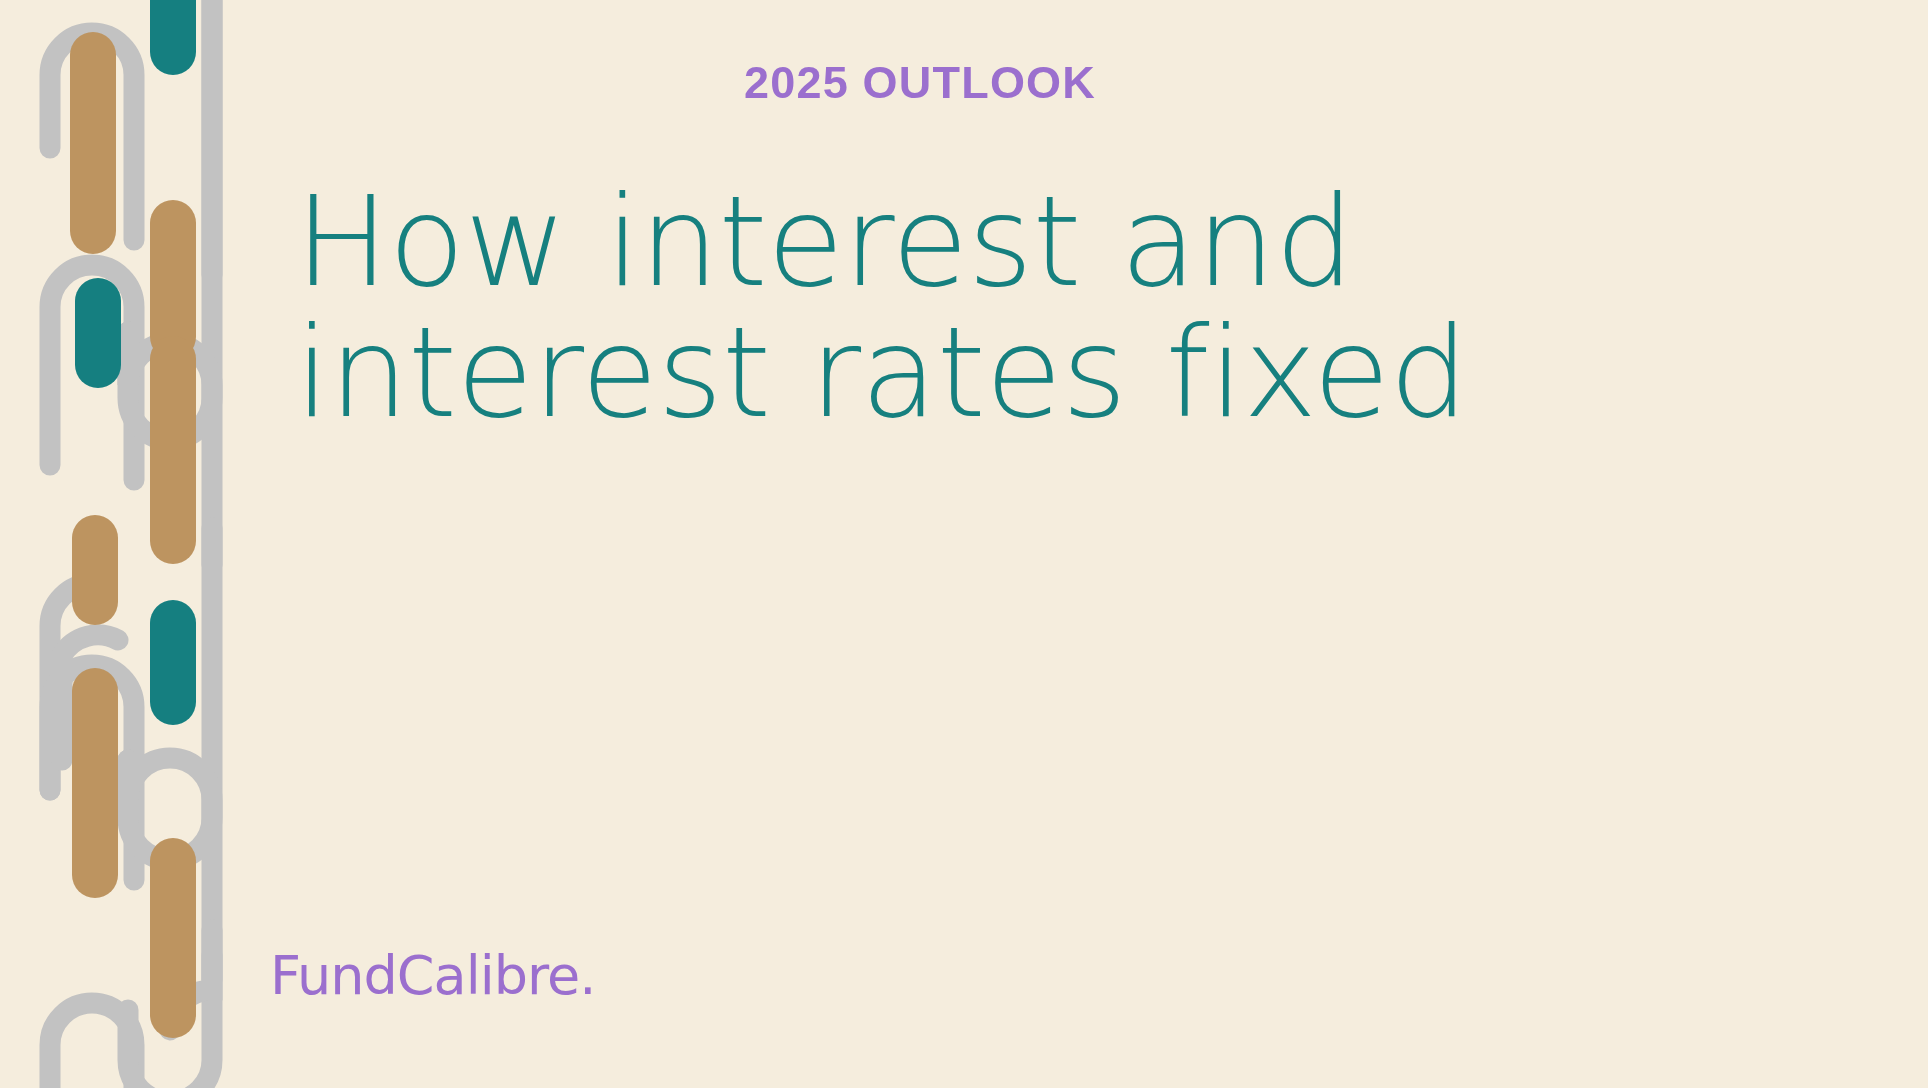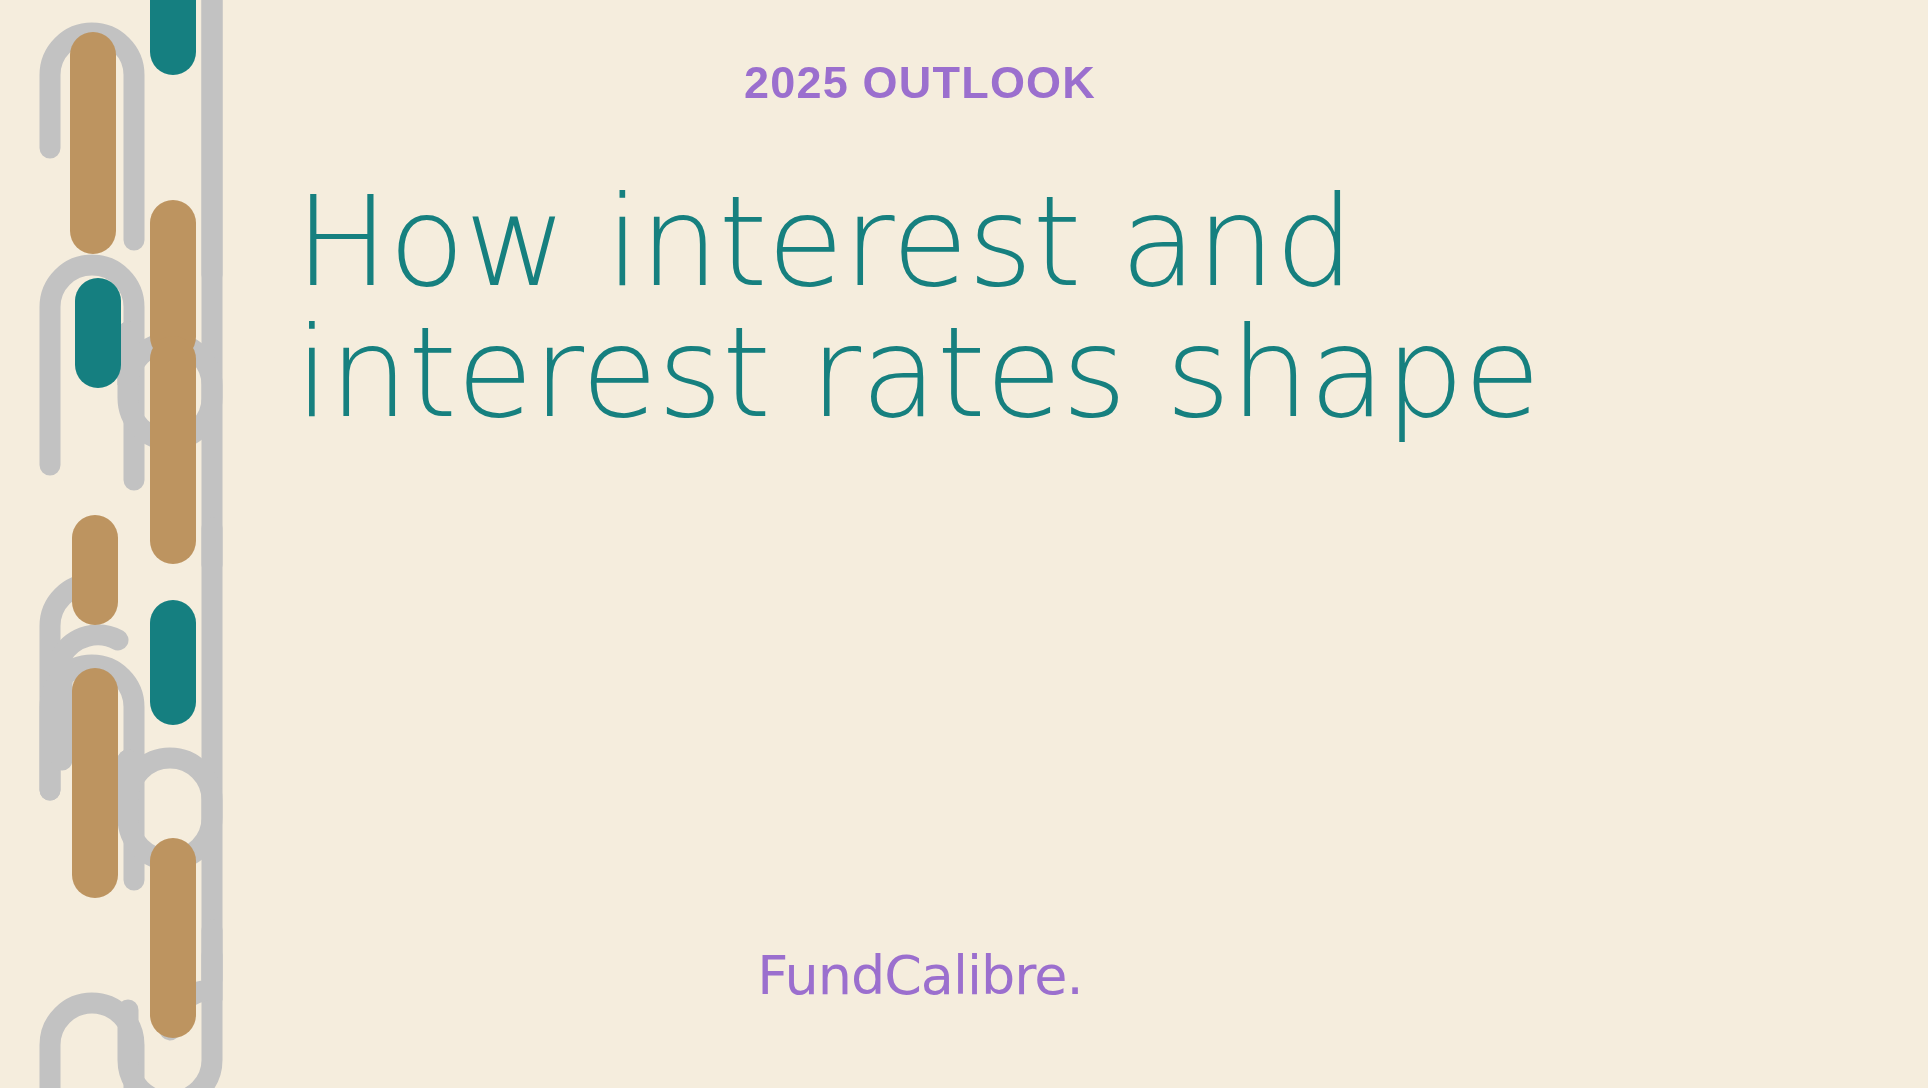--- a/index.html
+++ b/index.html
@@ -74,21 +74,20 @@
   }
   #headline .hl-line {
     display: block;
   }
 
   #logo {
     position: absolute;
     top: 944px;
     left: 0;
     width: 1300px;
-    text-align: center;
     color: #9B6FCE;
     font-family: "DejaVu Sans", sans-serif;
     font-weight: 500;
     font-size: 54px;
     letter-spacing: -1px;
   }
 </style>
 </head>
 <body>
 
@@ -146,19 +145,19 @@
       </g>
     </svg>
   </div>
 
   <div id="content">
 
     <div id="eyebrow">2025 OUTLOOK</div>
 
     <div id="headline">
       <span class="hl-line">How interest and</span>
-      <span class="hl-line">interest rates shape</span>
+      <span class="hl-line">interest rates fixed</span>
     </div>
 
     <div id="logo">FundCalibre.</div>
 
   </div>
 </div>
 
 </body></html>

